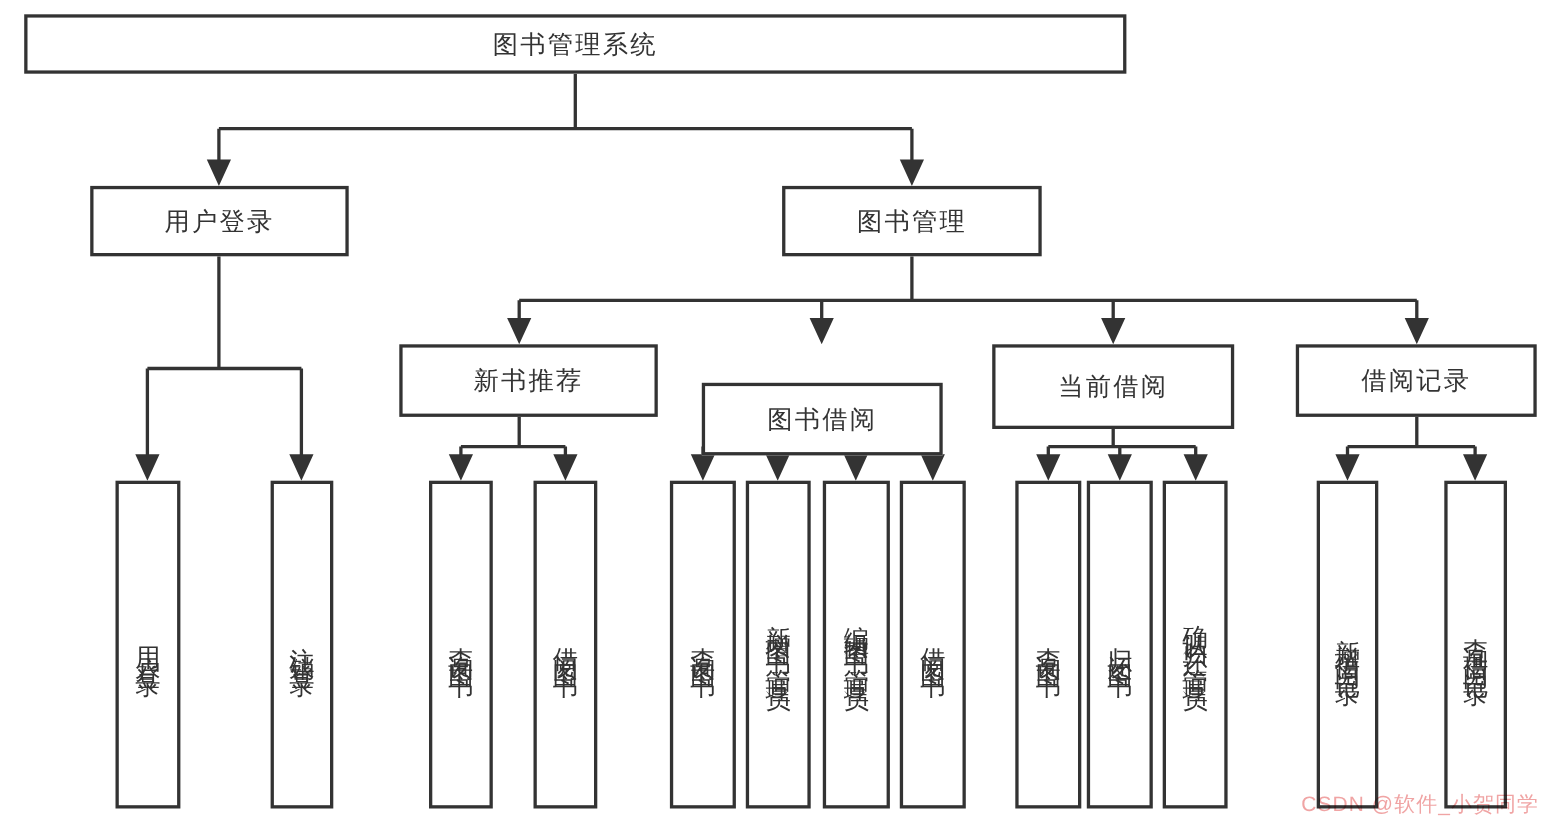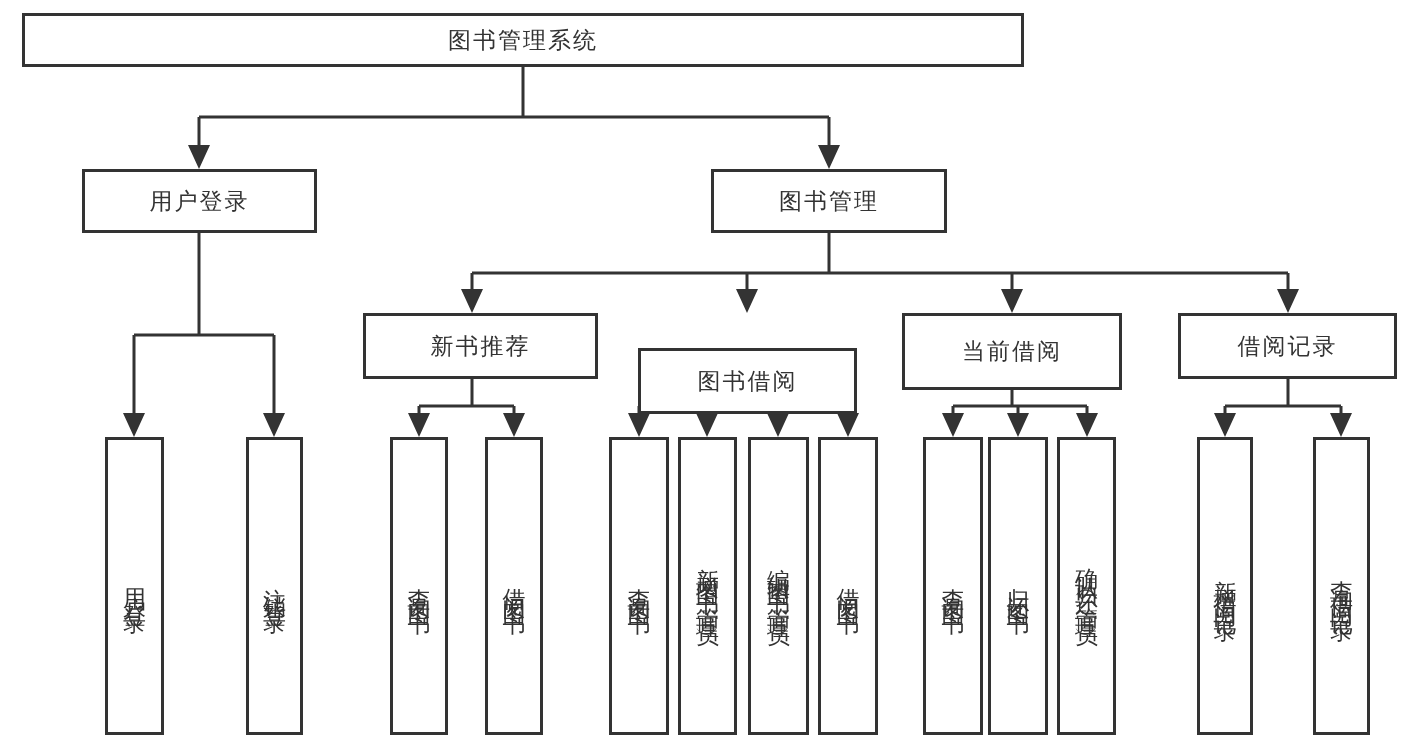--- a/index.html
+++ b/index.html
@@ -117,14 +117,15 @@
     <span class="label">确认归还（管理员）</span>
   </div>
 
   <div class="node leaf" style="left:1197px; top:437px; width:56px; height:298px;">
     <span class="label">新增借阅记录</span>
   </div>
   <div class="node leaf" style="left:1313px; top:437px; width:57px; height:298px;">
     <span class="label">查询借阅记录</span>
   </div>
 
+  <div class="watermark">CSDN @软件_小贺同学</div>
 
 </div>
 
 </body></html>

